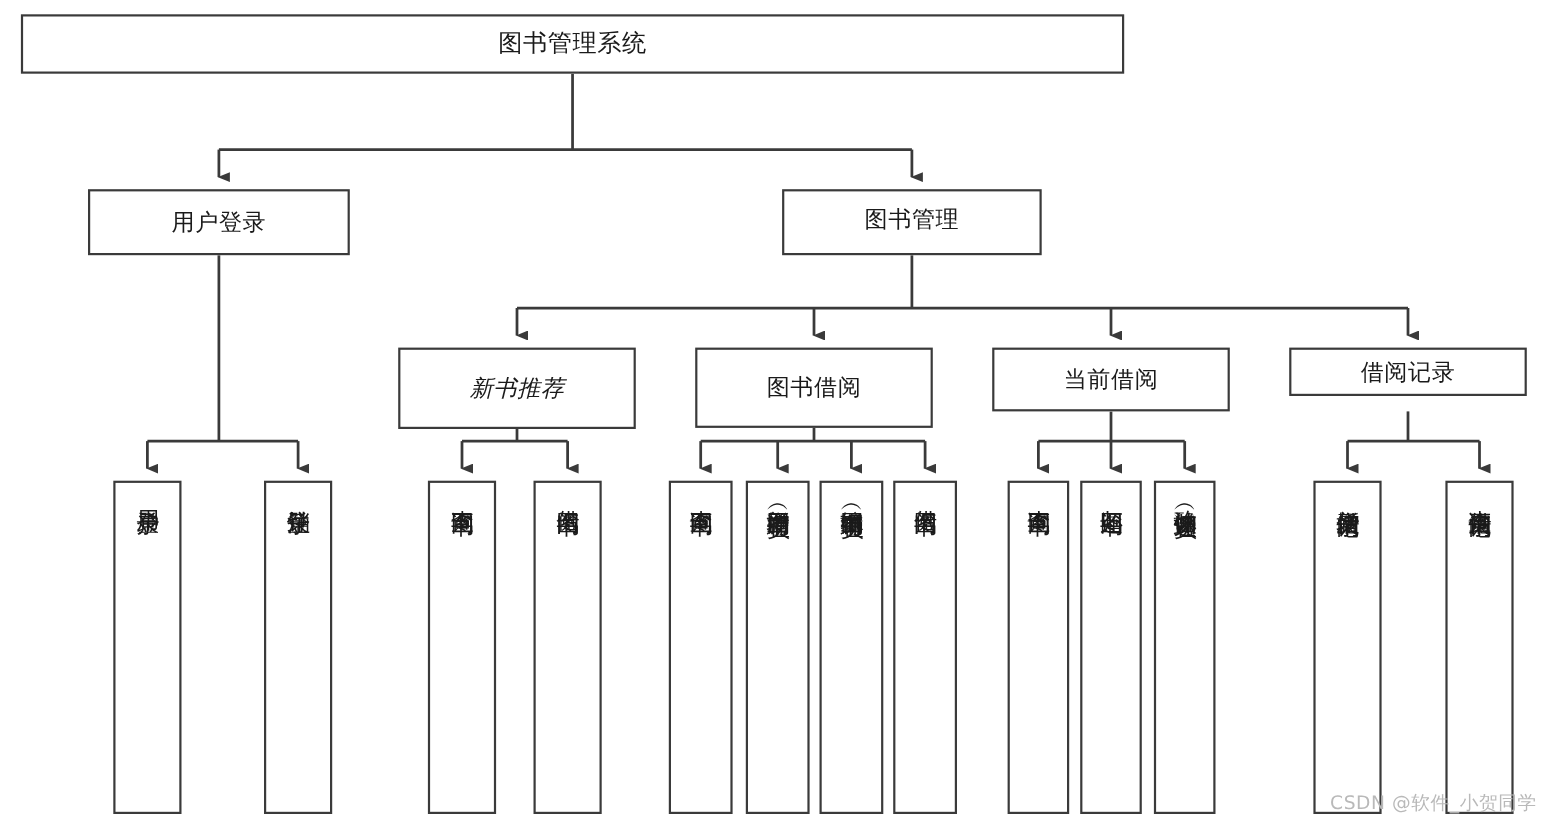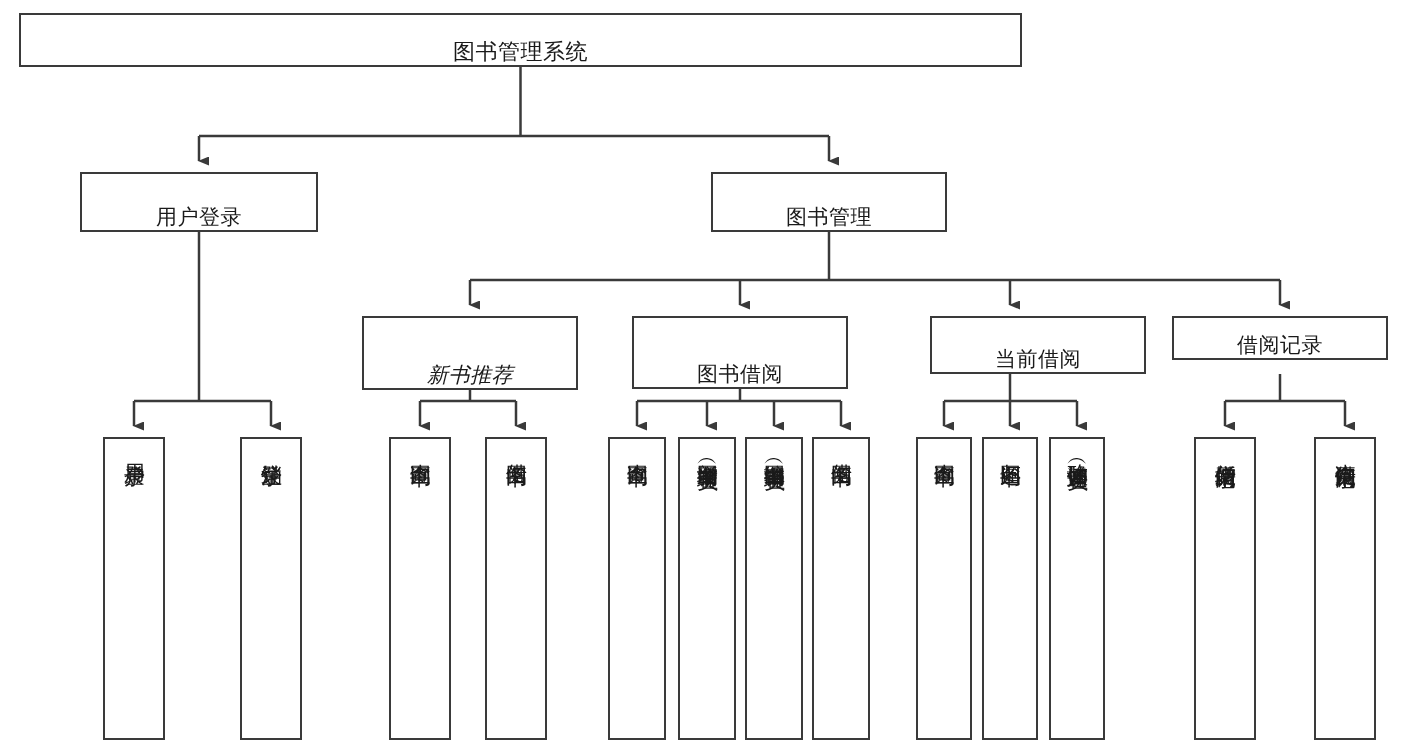--- a/index.html
+++ b/index.html
@@ -26,21 +26,21 @@
     top: 0;
     width: 1405px;
     height: 747px;
   }
   .node {
     position: absolute;
     box-sizing: border-box;
     border: 2px solid #3a3a3a;
     background: #ffffff;
     display: flex;
-    align-items: flex-end;
+    align-items: center;
     justify-content: center;
     color: #1a1a1a;
     z-index: 2;
   }
   .node .node-label {
     display: block;
     line-height: 1.18;
     letter-spacing: 0.5px;
     white-space: nowrap;
   }
@@ -119,30 +119,30 @@
       </g>
   </svg>
 
   <div id="node-layer">
       <div class="node horizontal root" style="left: 19px; top: 13px; width: 1003px; height: 54px;">
         <span class="node-label">图书管理系统</span>
       </div>
       <div class="node horizontal" style="left: 80px; top: 172px; width: 238px; height: 60px;">
         <span class="node-label">用户登录</span>
       </div>
-      <div class="node horizontal" style="left: 711px; top: 172px; width: 236px; height: 60px;">
+      <div class="node horizontal" style="left: 711px; top: 172px; width: 236px; height: 60px; font-family: Liberation Mono, monospace;">
         <span class="node-label">图书管理</span>
       </div>
       <div class="node horizontal" style="left: 362px; top: 316px; width: 216px; height: 74px; font-style: italic;">
         <span class="node-label">新书推荐</span>
       </div>
       <div class="node horizontal" style="left: 632px; top: 316px; width: 216px; height: 73px;">
         <span class="node-label">图书借阅</span>
       </div>
-      <div class="node horizontal" style="left: 902px; top: 316px; width: 216px; height: 58px; margin-left: 28px;">
+      <div class="node horizontal" style="left: 902px; top: 316px; width: 216px; height: 58px;">
         <span class="node-label">当前借阅</span>
       </div>
       <div class="node horizontal" style="left: 1172px; top: 316px; width: 216px; height: 44px;">
         <span class="node-label">借阅记录</span>
       </div>
       <div class="node vertical" style="left: 103px; top: 437px; width: 62px; height: 303px;">
         <span class="node-label">用户登录</span>
       </div>
       <div class="node vertical" style="left: 240px; top: 437px; width: 62px; height: 303px;">
         <span class="node-label">注销登录</span>
@@ -175,13 +175,14 @@
         <span class="node-label">确认归还（管理员）</span>
       </div>
       <div class="node vertical" style="left: 1194px; top: 437px; width: 62px; height: 303px;">
         <span class="node-label">新增借阅记录</span>
       </div>
       <div class="node vertical" style="left: 1314px; top: 437px; width: 62px; height: 303px;">
         <span class="node-label">查询借阅记录</span>
       </div>
     </div>
 
+  <div class="watermark">CSDN @软件_小贺同学</div>
 </div>
 
 </body></html>

